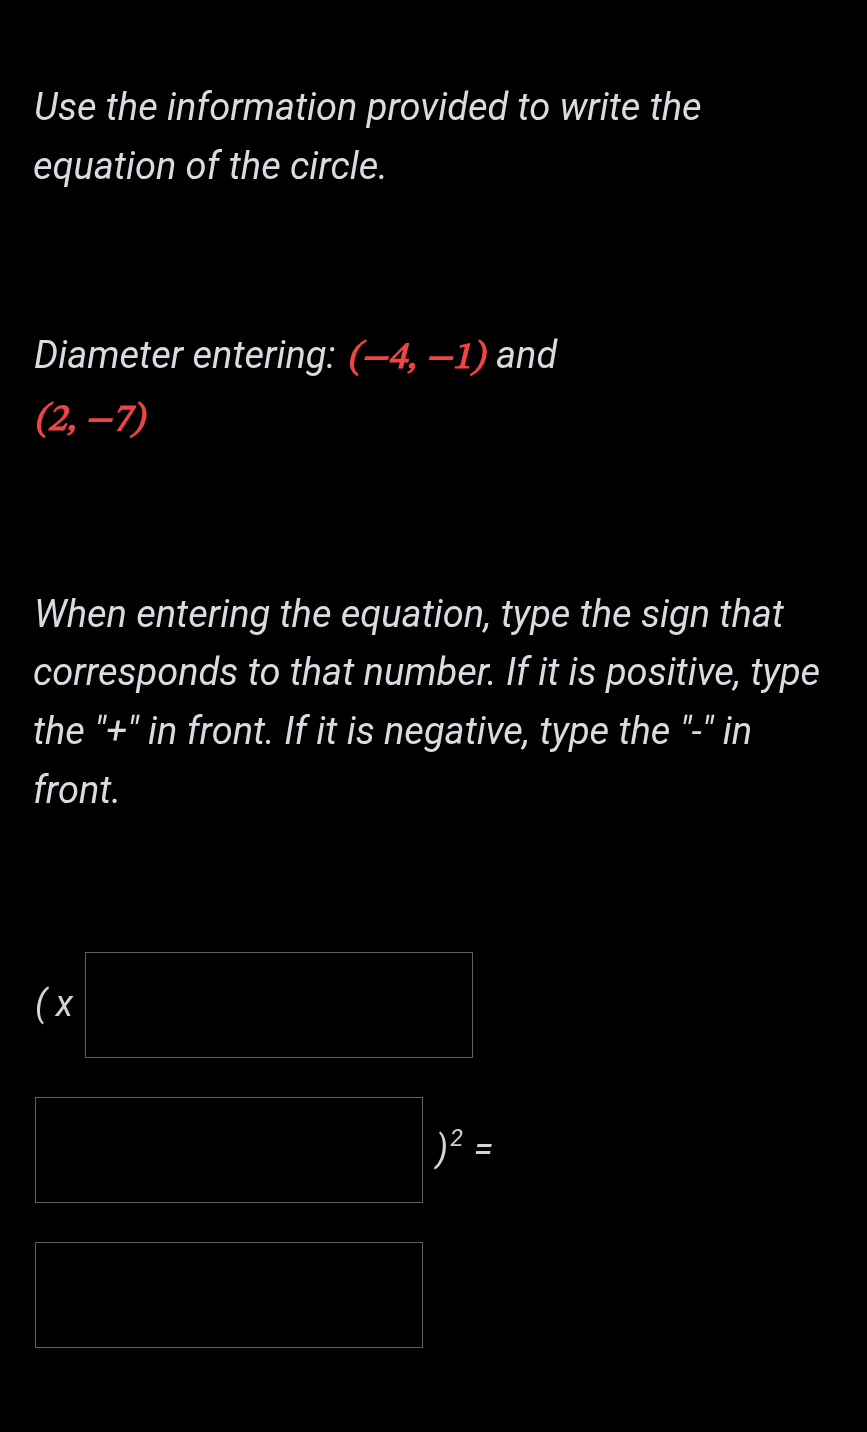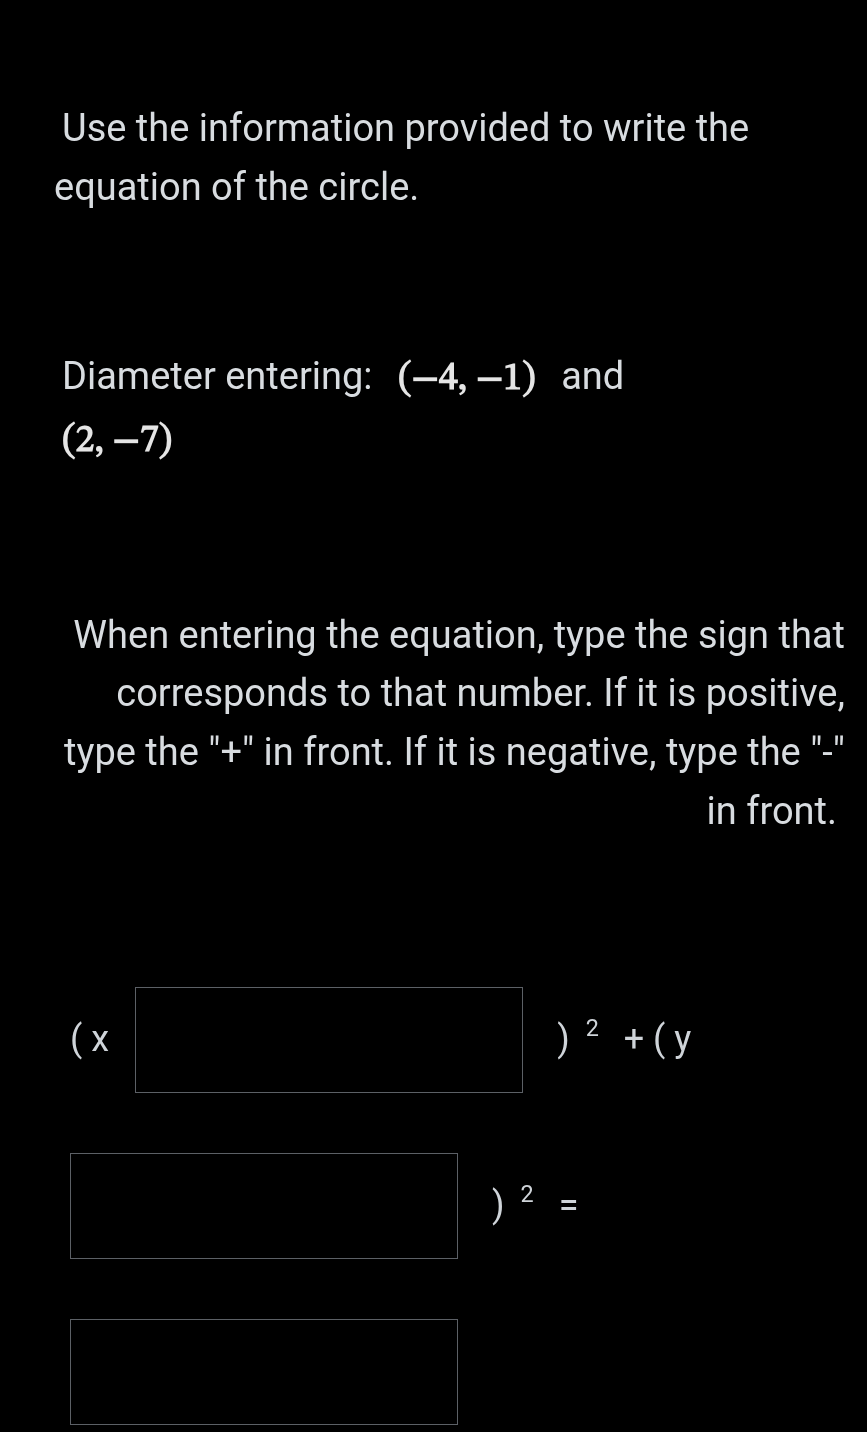--- a/index.html
+++ b/index.html
@@ -1,43 +1,43 @@
 <!DOCTYPE html>
 <html><head>
   <meta charset="utf-8">
   <style>
     * {
-      margin: 8px;
+      margin: 1px;
       padding: 0;
       box-sizing: border-box;
+      font-style: italic;
     }
     body {
       background-color: #000000;
       color: #d8dce0;
       font-family: -apple-system, BlinkMacSystemFont, "Segoe UI", Roboto, Helvetica, Arial, sans-serif;
       width: 867px;
       height: 1432px;
       padding: 75px 30px 0 30px;
       font-size: 38px;
       line-height: 1.55;
     }
     .paragraph {
       margin-bottom: 130px;
     }
     .paragraph2 {
       margin-bottom: 135px;
     }
     .paragraph3 {
       margin-bottom: 130px;
-      text-align: right;
     }
     .math {
       font-family: "Cambria Math", "STIX Two Math", Georgia, serif;
       font-weight: bold;
-      color: #e5e5e5;
+      color: #ef4444;
     }
     .equation-area {
       display: flex;
       flex-wrap: wrap;
       align-items: center;
       font-size: 36px;
       gap: 8px;
     }
     .equation-row {
       display: flex;
@@ -80,21 +80,20 @@
 </div>
 
 <div class="paragraph3">
   <span>When entering the equation, type the sign that corresponds to that number. If it is positive, type the "+" in front. If it is negative, type the "-" in front.</span>
 </div>
 
 <div class="equation-area">
   <div class="equation-row">
     <span class="eq-text">( x</span>
     <input type="text" class="answer-box" value="" style="">
-    <span class="eq-text"><span>)</span><span class="sup">2</span><span> + ( y</span></span>
   </div>
   <div class="equation-row">
     <input type="text" class="answer-box" value="" style="">
     <span class="eq-text"><span>)</span><span class="sup">2</span><span> = </span></span>
   </div>
   <div class="equation-row">
     <input type="text" class="answer-box" value="" style="">
   </div>
 </div>
 

